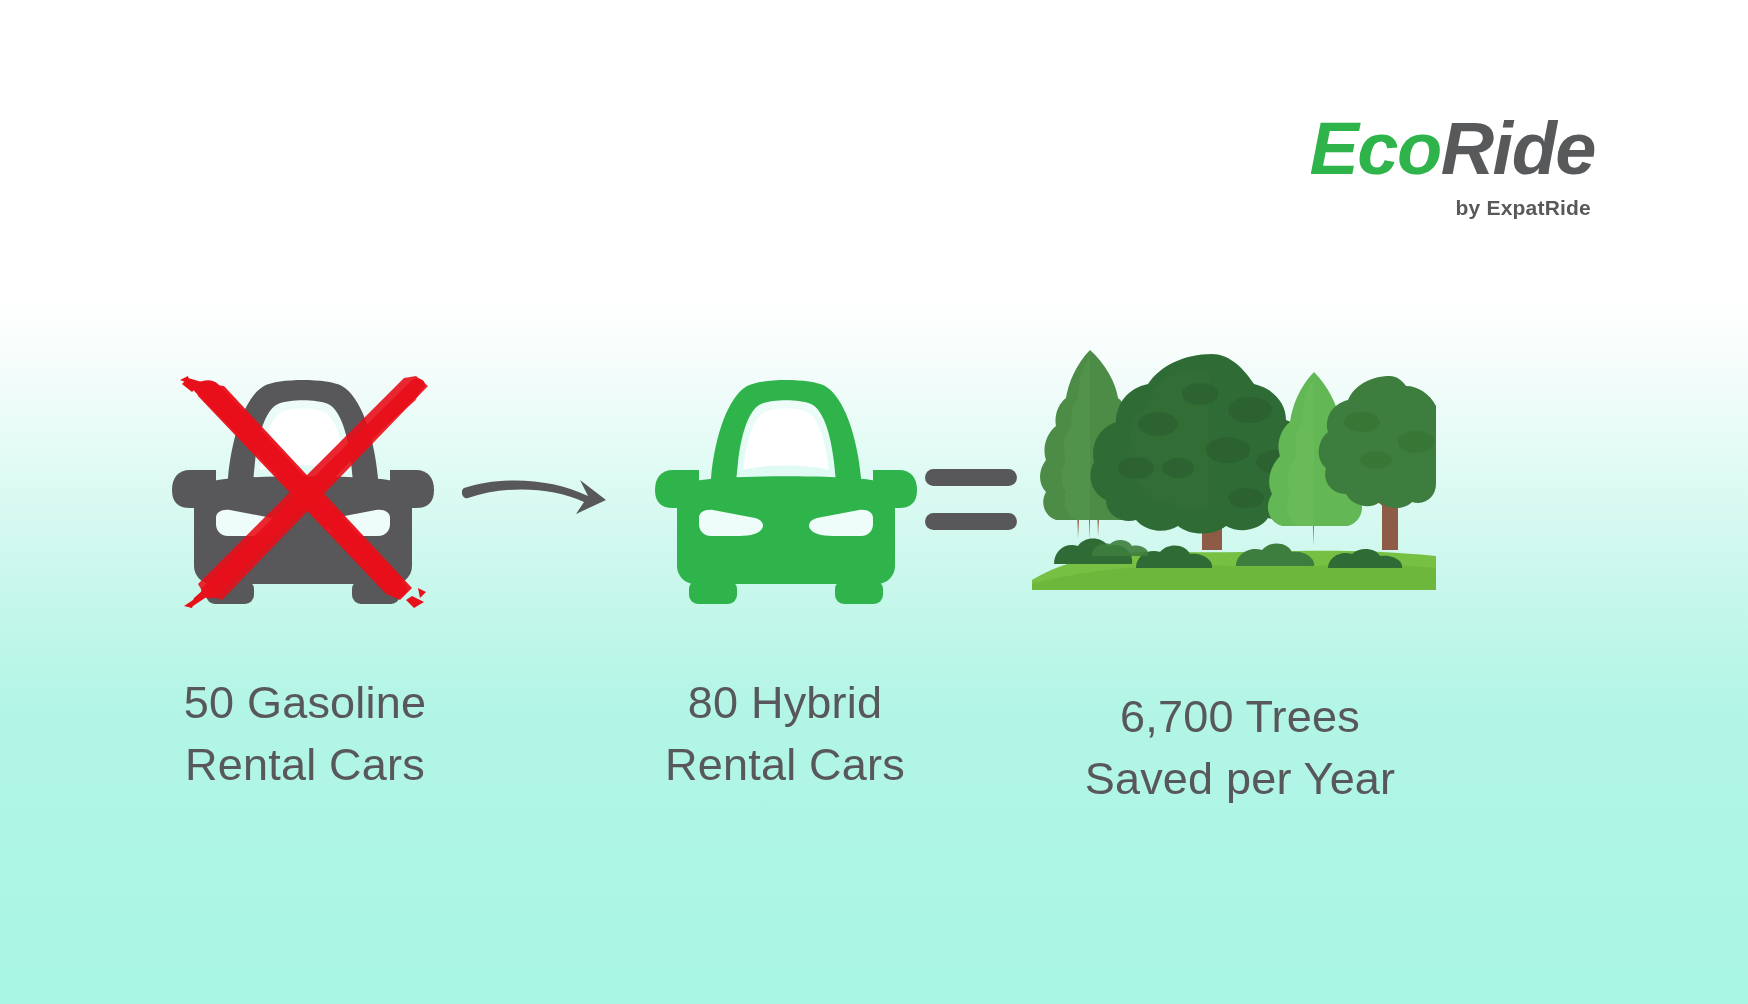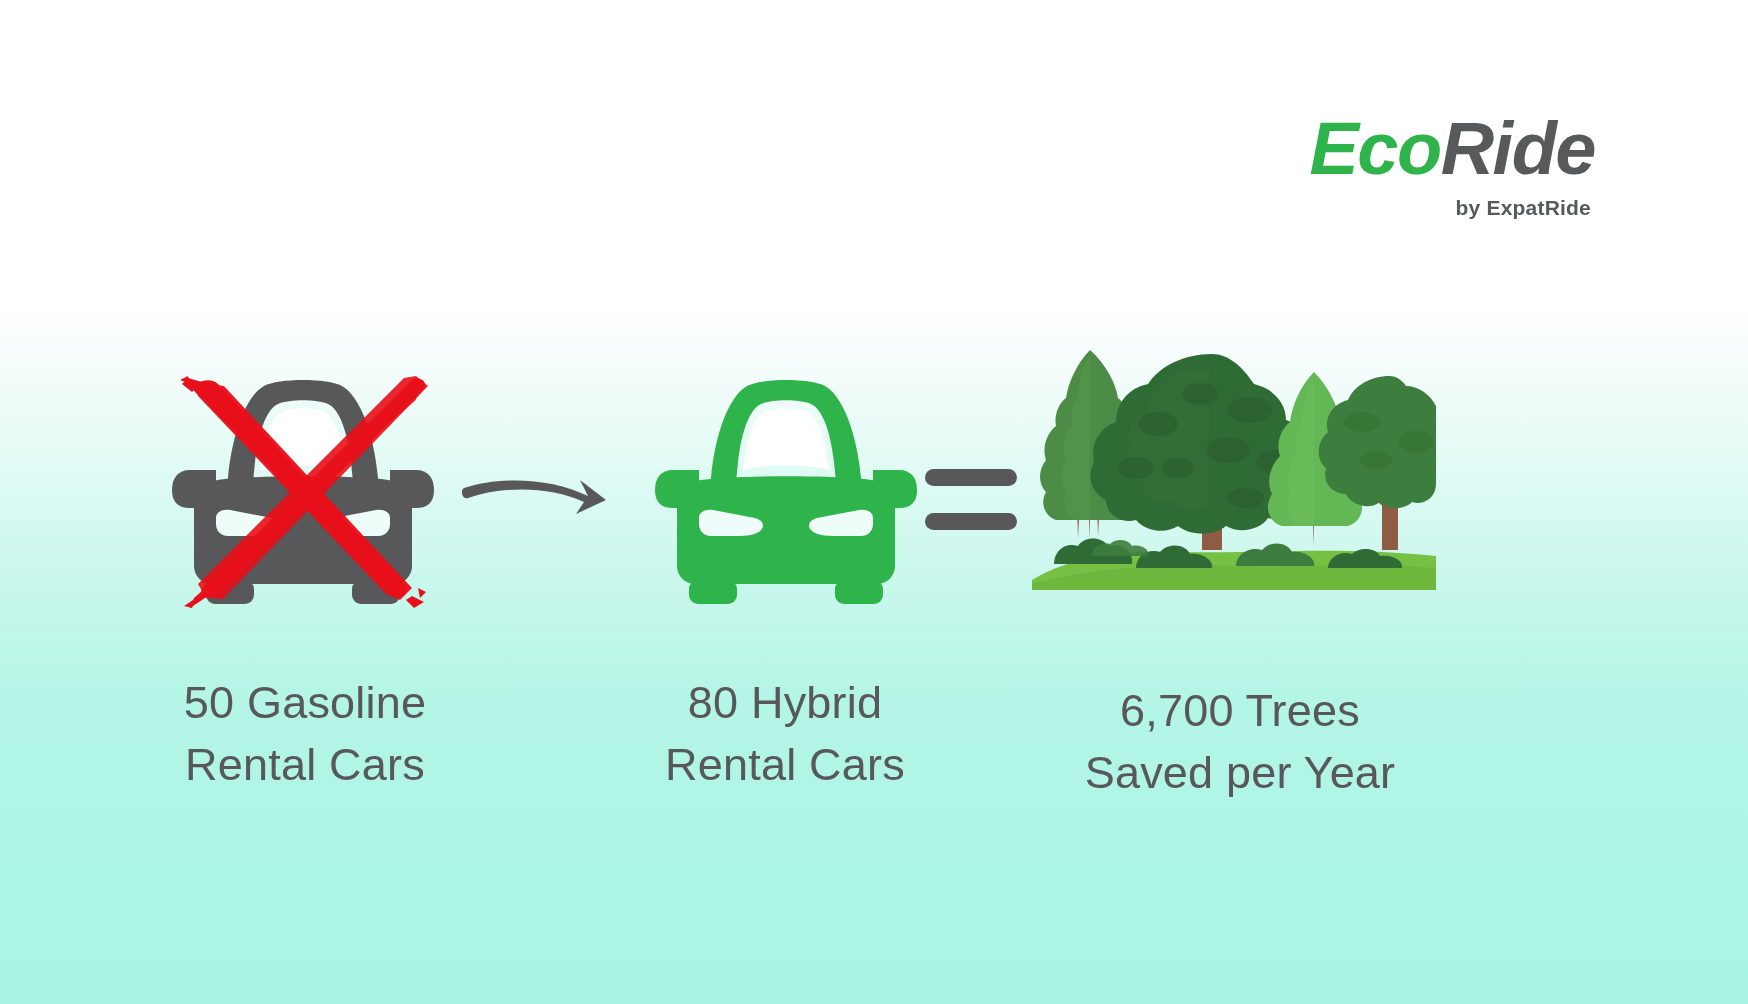--- a/index.html
+++ b/index.html
@@ -102,21 +102,21 @@
     text-align: center;
     color: #58585a;
     font-size: 45px;
     line-height: 1.38;
     font-weight: 300;
     letter-spacing: 0.2px;
     white-space: pre-line;
   }
   #caption-gasoline { left: 120px;  top: 0; width: 370px; }
   #caption-hybrid   { left: 600px;  top: 0; width: 370px; }
-  #caption-trees    { left: 1020px; top: 8px; width: 440px; }
+  #caption-trees    { left: 1020px; top: 14px; width: 440px; }
 
   svg { display: block; }
 </style>
 </head>
 <body>
 
 <div id="infographic">
 
   <div id="logo-block">
     <div id="logo-wordmark"><span id="logo-eco">Eco</span><span id="logo-ride">Ride</span></div>

